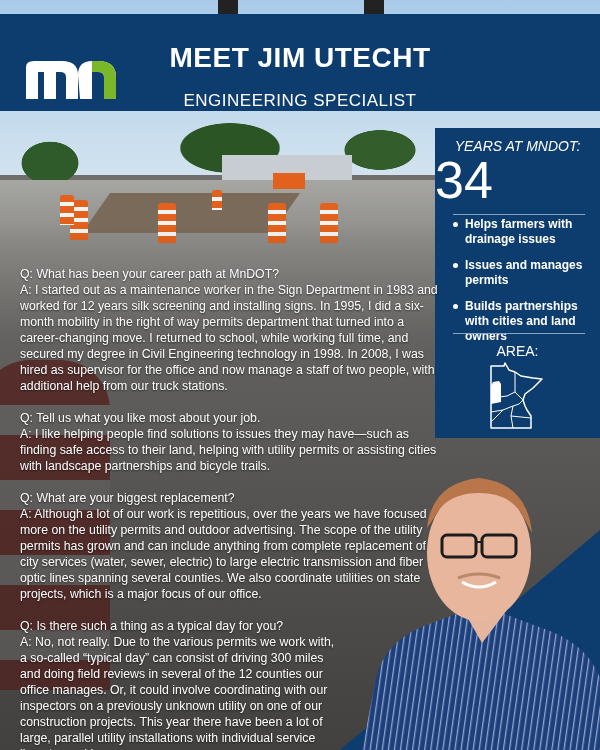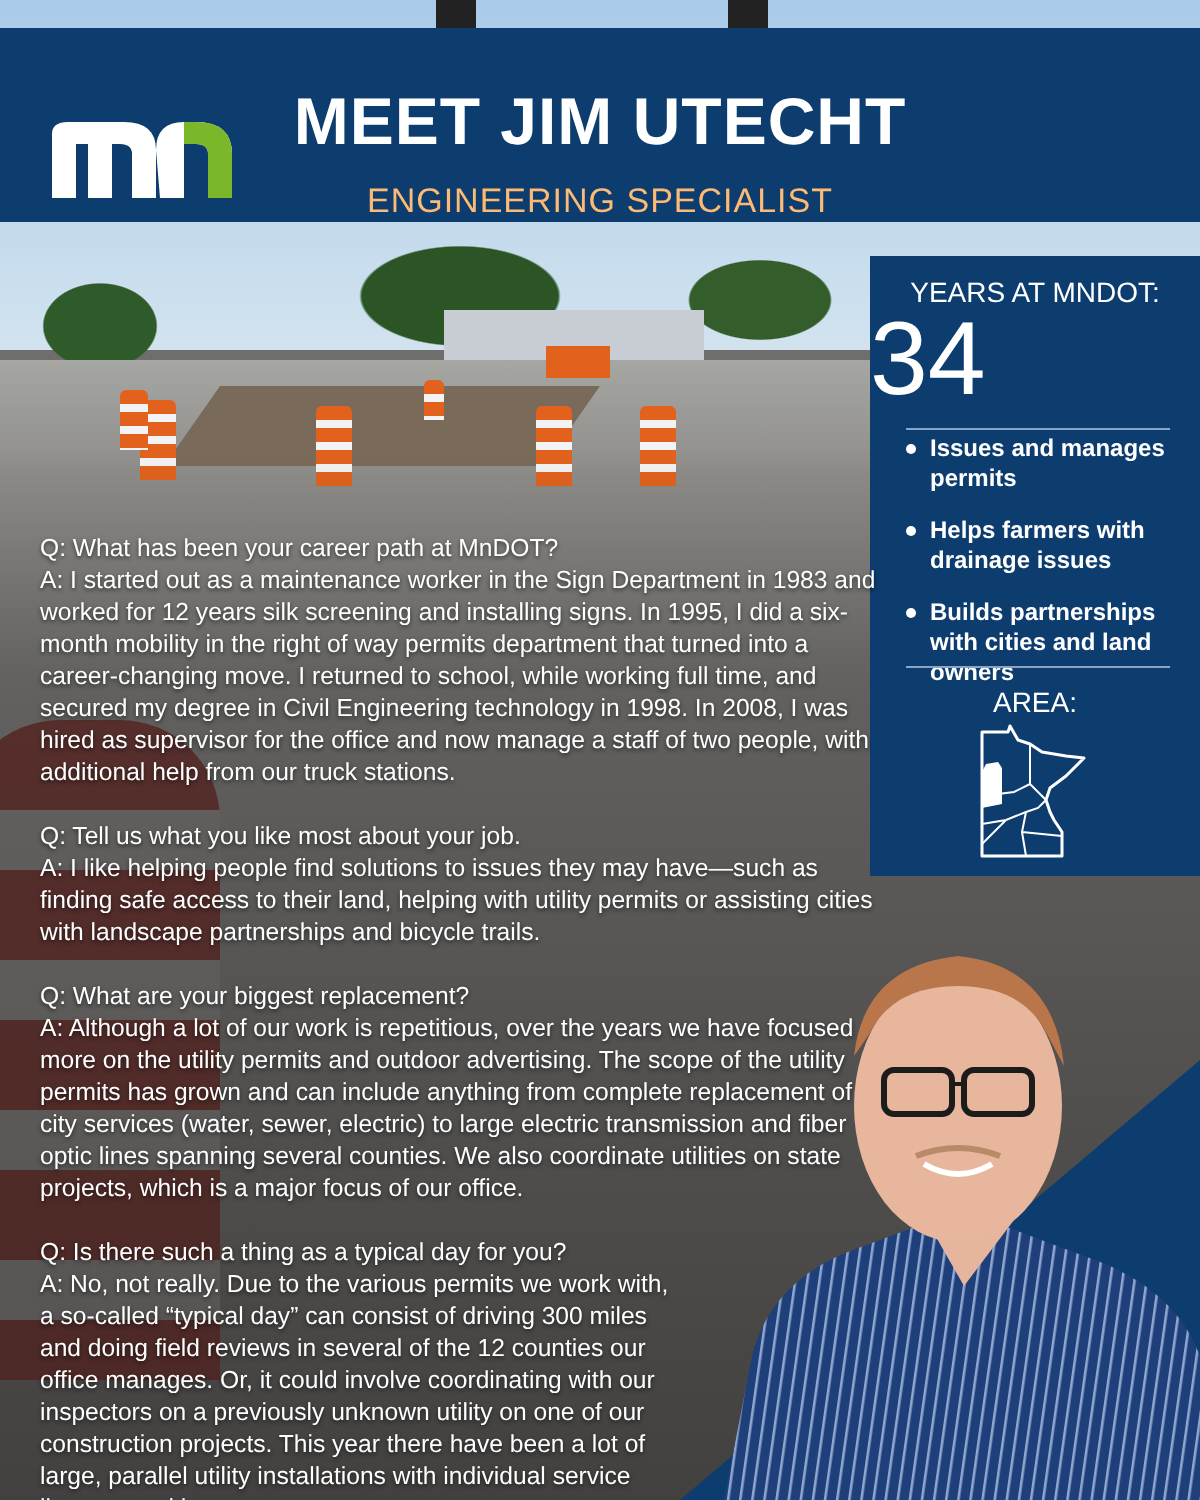--- a/index.html
+++ b/index.html
@@ -15,24 +15,24 @@
   .building{position:absolute;left:222px;top:155px;width:130px;height:38px;background:#c8cdd4;}
   .road{position:absolute;left:0;top:180px;width:600px;height:570px;
     background:linear-gradient(180deg,#a6a6a3 0%,#8e8d8a 10%,#7b7a77 30%,#6e6c6a 60%,#5b5957 100%);}
   .median{position:absolute;left:96px;top:193px;width:190px;height:40px;background:#7a6a5a;transform:skewX(-35deg);}
   .cone{position:absolute;width:18px;height:40px;background:repeating-linear-gradient(#e2621d 0 7px,#f3f3f3 7px 11px);border-radius:3px 3px 0 0;}
   .bigcone{position:absolute;left:-20px;top:360px;width:130px;height:330px;border-radius:50px 50px 0 0;
     background:repeating-linear-gradient(180deg,#6a2c28 0 45px,#7c7a78 45px 75px);opacity:.85;}
   .shade{position:absolute;inset:0;background:linear-gradient(180deg,rgba(0,0,0,0) 0%,rgba(0,0,0,0) 30%,rgba(20,20,20,.25) 45%,rgba(20,20,20,.35) 100%);}
   .header{position:absolute;left:0;top:14px;width:600px;height:97px;background:#0d3d6e;}
   .logo{position:absolute;left:26px;top:45px;width:92px;height:40px;}
-  .title{position:absolute;left:140px;top:28px;width:320px;text-align:center;color:#fff;font-weight:bold;font-size:33px;letter-spacing:.5px;}
-  .subtitle{position:absolute;left:140px;top:77px;width:320px;text-align:center;color:#fdba74;font-size:17px;letter-spacing:.5px;}
+  .title{position:absolute;left:140px;top:28px;width:320px;text-align:center;color:#fff;font-weight:bold;font-size:28px;letter-spacing:.5px;}
+  .subtitle{position:absolute;left:140px;top:77px;width:320px;text-align:center;color:#ffffff;font-size:17px;letter-spacing:.5px;}
   .card{position:absolute;left:435px;top:128px;width:165px;height:310px;background:#0d3d6e;color:#fff;}
-  .card .ylabel{position:absolute;top:10px;width:100%;text-align:center;font-size:14px;}
+  .card .ylabel{position:absolute;top:10px;width:100%;text-align:center;font-size:14px;font-style:italic;}
   .card .years{position:absolute;top:22px;width:100%;text-align:left;font-size:52px;}
   .card .rule{position:absolute;left:18px;width:132px;height:1px;background:#8aa4c4;}
   .card ul{position:absolute;left:8px;top:89px;margin:0;padding:0;list-style:none;width:150px;}
   .card li{position:relative;padding-left:22px;font-weight:bold;font-size:12px;line-height:15px;margin-bottom:11px;}
   .card li .dot{position:absolute;left:10px;top:5px;width:5px;height:5px;border-radius:50%;background:#fff;}
   .card .alabel{position:absolute;top:215px;width:100%;text-align:center;font-size:14px;}
   .card .map{position:absolute;left:52px;top:234px;width:60px;height:70px;}
   .qa{position:absolute;left:20px;top:266px;width:420px;color:#fff;font-size:12.3px;line-height:16px;text-shadow:0 1px 2px rgba(0,0,0,.6);}
   .qa .block{margin-bottom:16px;}
   .qa .q{font-weight:normal;}
@@ -70,22 +70,22 @@
   </svg>
   <div class="title">MEET JIM UTECHT</div>
   <div class="subtitle">ENGINEERING SPECIALIST</div>
 </div>
 
 <div class="card">
   <div class="ylabel">YEARS AT MNDOT:</div>
   <div class="years">34</div>
   <div class="rule" style="top:86px"></div>
   <ul>
+    <li><span class="dot"></span><span>Helps farmers with drainage issues</span></li>
     <li><span class="dot"></span><span>Issues and manages permits</span></li>
-    <li><span class="dot"></span><span>Helps farmers with drainage issues</span></li>
     <li><span class="dot"></span><span>Builds partnerships with cities and land owners</span></li>
   </ul>
   <div class="rule" style="top:205px"></div>
   <div class="alabel">AREA:</div>
   <svg class="map" viewBox="0 0 60 70">
     <path d="M4 4 H17 L18 1 L22 8 L28 10 L34 14 L46 16 L55 17 L46 26 L38 32 L36 38 L38 44 L40 48 L44 54 L44 66 L4 66 Z" fill="none" stroke="#fff" stroke-width="1.5" stroke-linejoin="round"></path>
     <path d="M28 10 L28 30 L36 38 M4 36 L20 34 L28 30 M4 50 L16 48 L26 44 L32 42 L36 38 M26 44 L24 54 L26 66 M16 48 L4 60 M24 54 L44 56" fill="none" stroke="#fff" stroke-width="1"></path>
     <path d="M6 20 L12 19 L14 22 L14 40 L4 42 L4 24 Z" fill="#fff"></path>
   </svg>
 </div>

